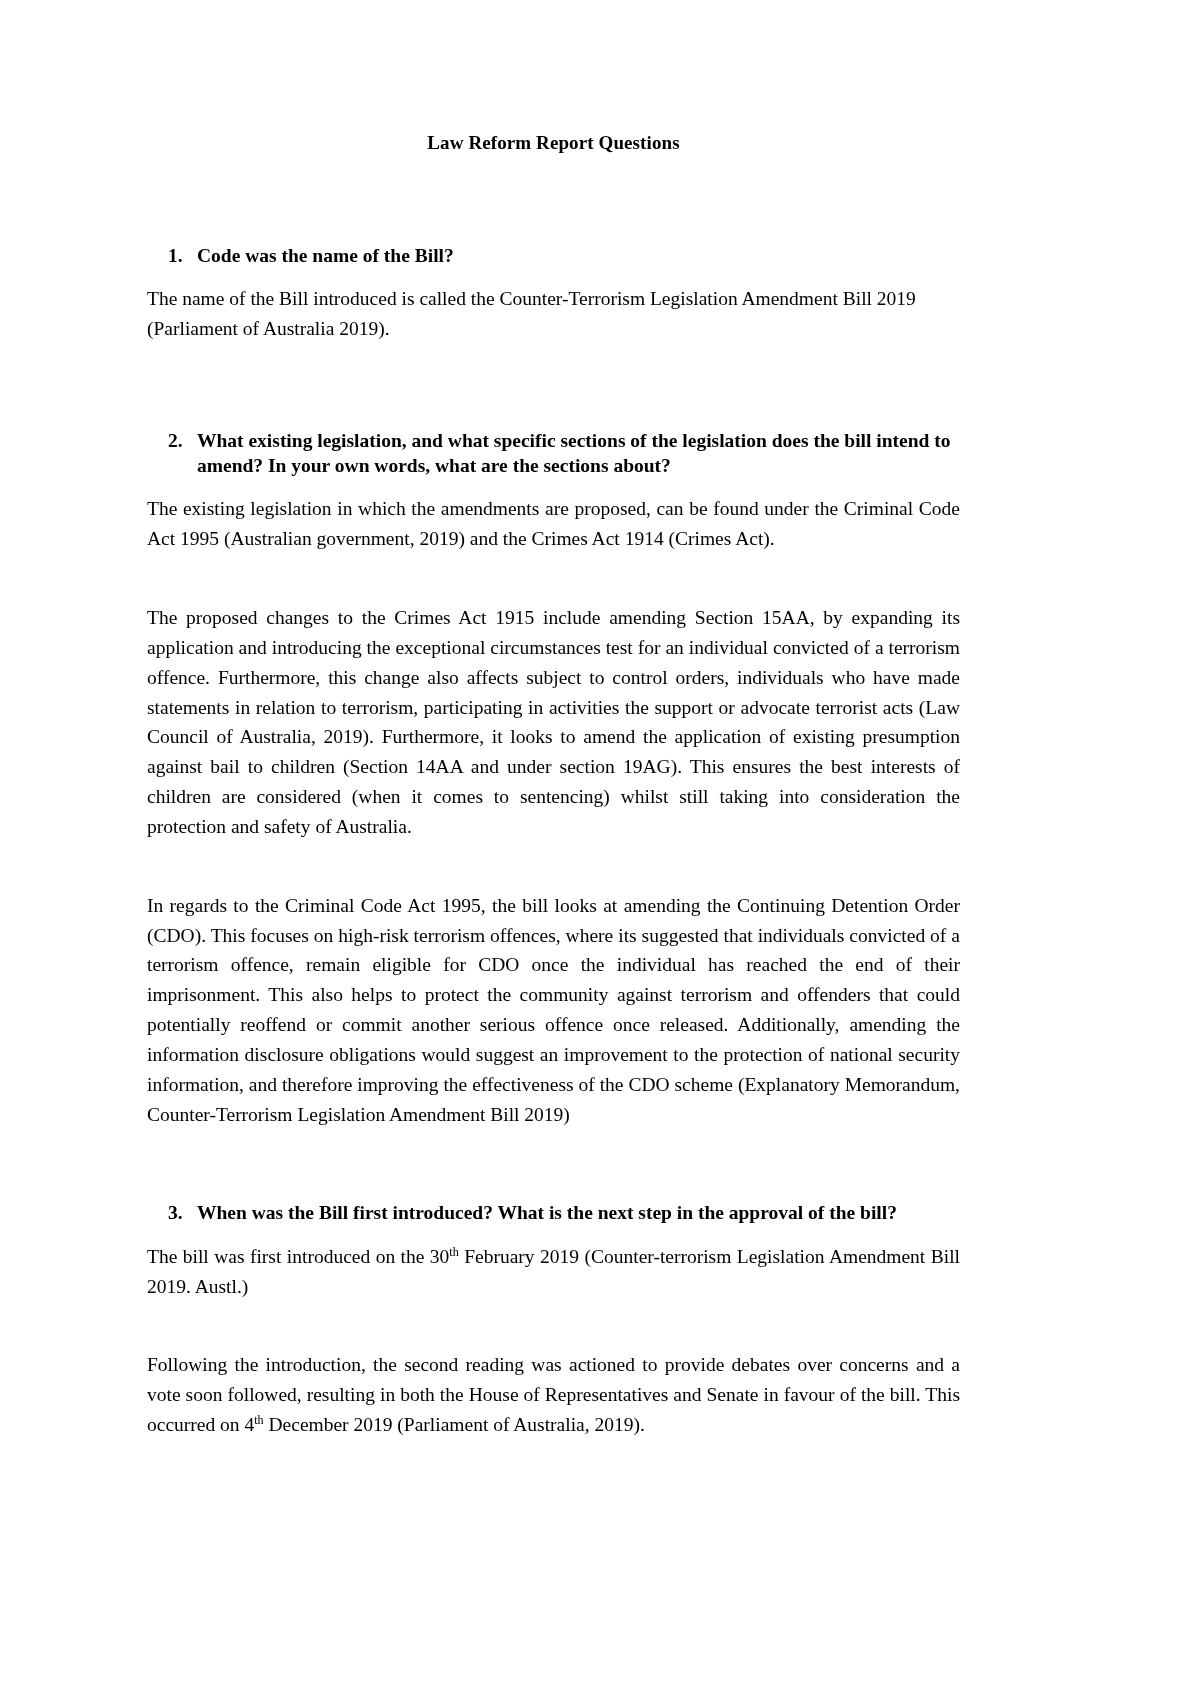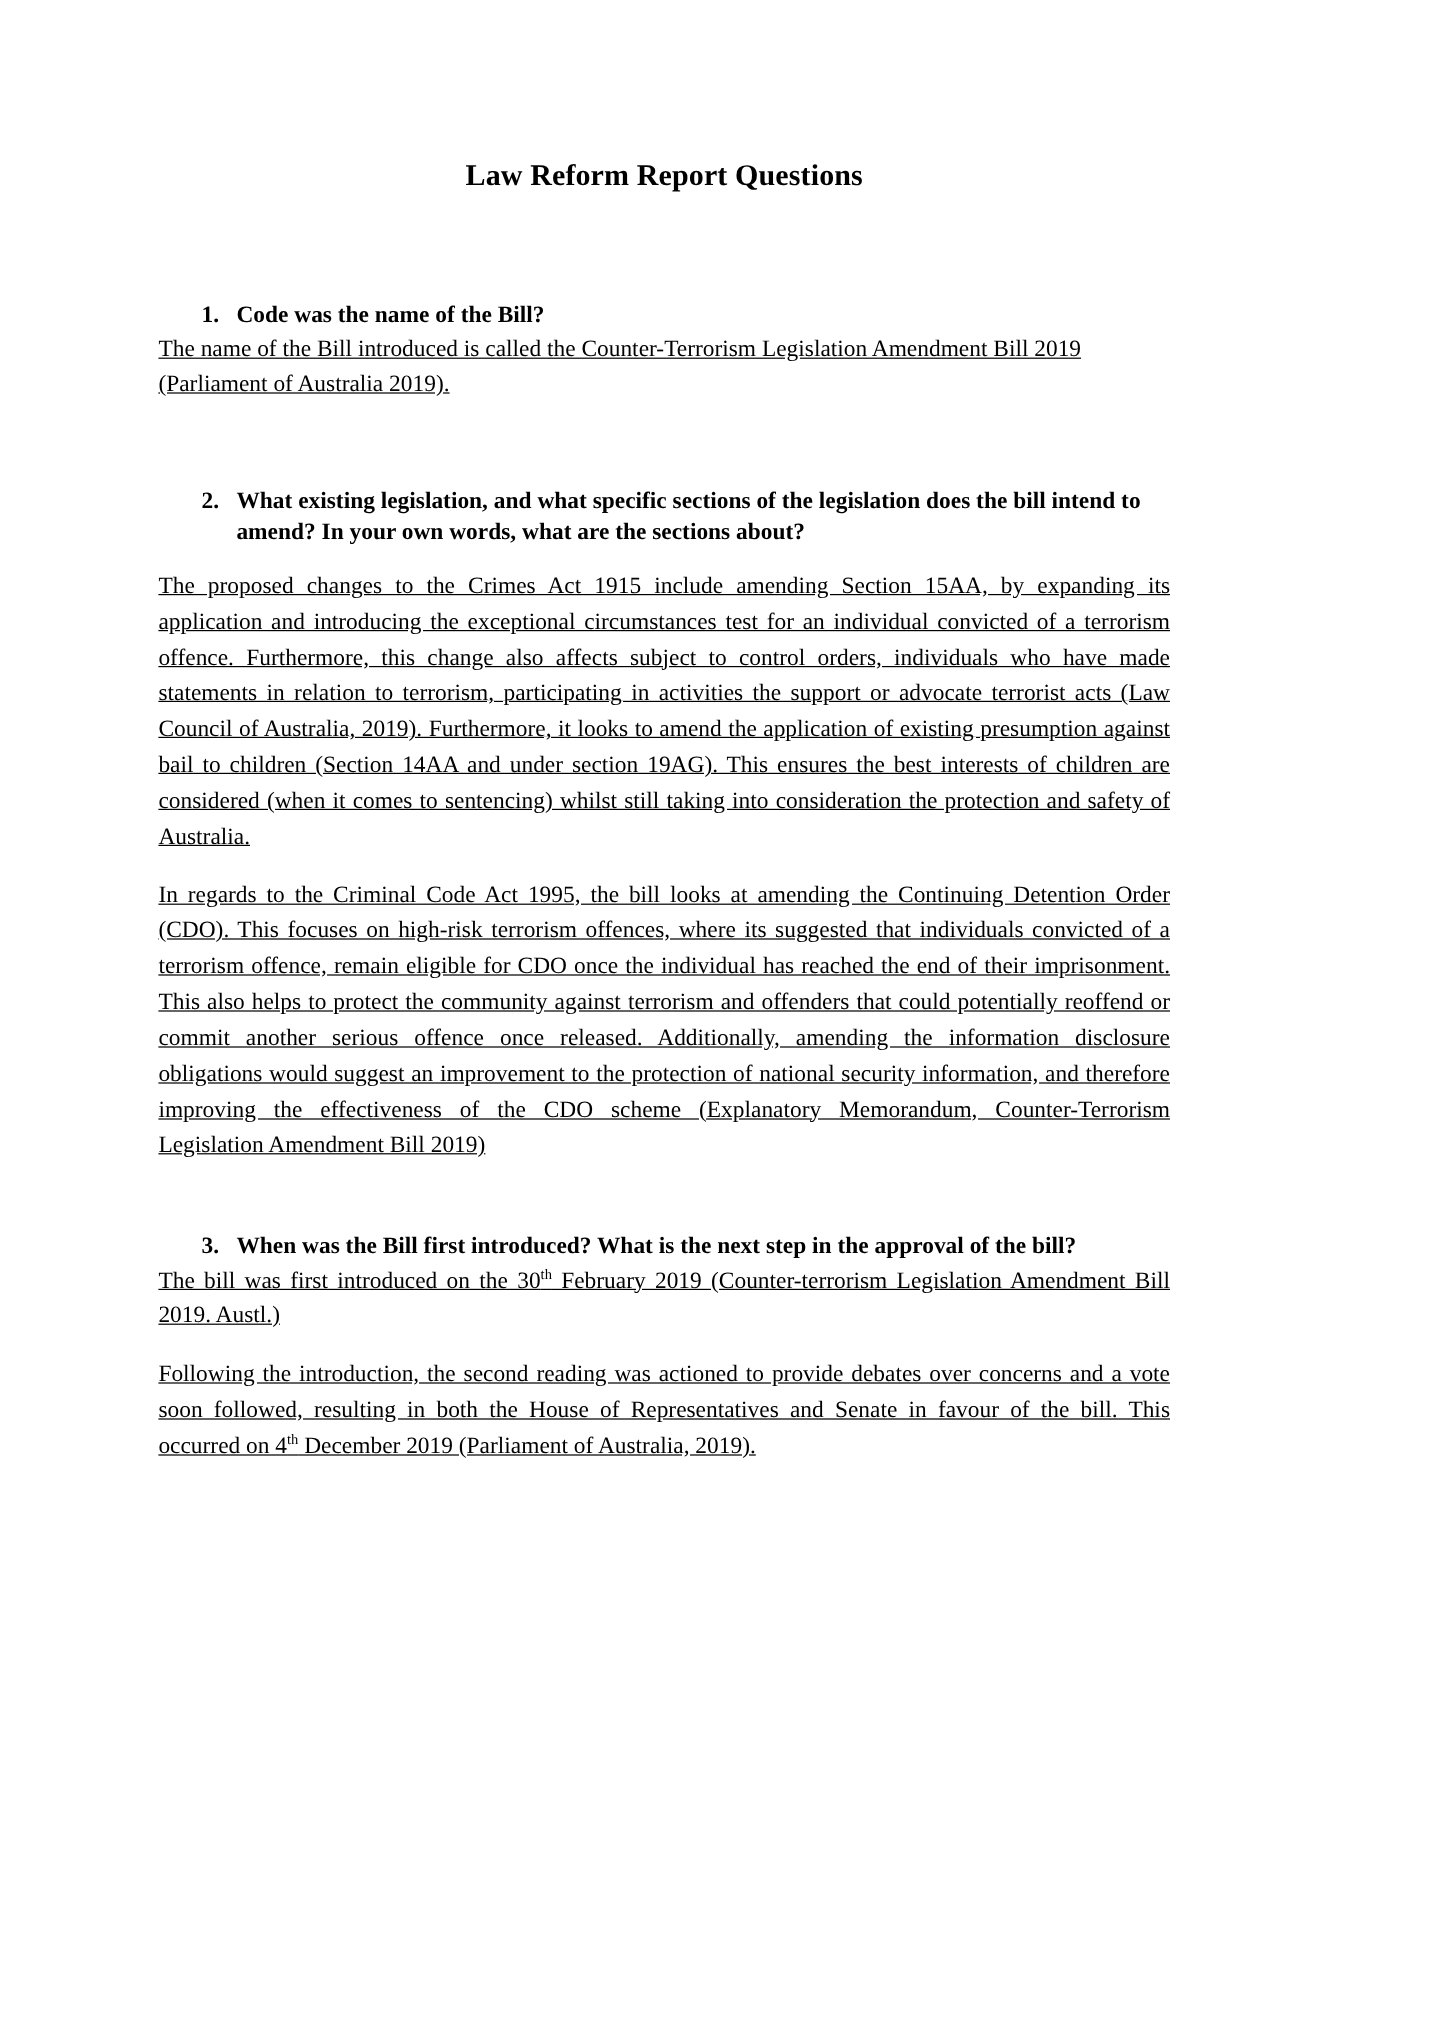--- a/index.html
+++ b/index.html
@@ -20,21 +20,21 @@
     padding: 0;
     overflow: hidden;
   }
   .content {
     position: absolute;
     left: 131px;
     top: 131px;
     width: 845px;
   }
   .doc-title {
-    font-size: 25px;
+    font-size: 19px;
     font-weight: bold;
     text-align: center;
     letter-spacing: 0.1px;
     margin: 0;
     padding: 0;
     line-height: 1.25;
   }
   .spacer-after-title {
     height: 88px;
   }
@@ -51,25 +51,24 @@
     left: 37px;
     top: 0;
     font-weight: bold;
   }
   .question .qtext {
     display: block;
   }
   p.body {
     font-size: 19.5px;
     line-height: 1.53;
-    margin: 1px;
+    margin: 16px;
     text-align: justify;
     text-justify: inter-word;
     hyphens: none;
-    text-decoration: underline;
   }
   p.body.nojustify {
     text-align: left;
   }
   .gap-sm { height: 17px; }
   .gap-lg { height: 55px; }
   .gap-xl { height: 68px; }
   sup {
     font-size: 0.62em;
     vertical-align: super;
@@ -91,20 +90,21 @@
       <span class="qtext">Code was the name of the Bill?</span>
     </div>
     <p class="body nojustify">The name of the Bill introduced is called the Counter-Terrorism Legislation Amendment Bill 2019 (Parliament of Australia 2019).</p>
 
     <div class="gap-xl"></div>
 
     <div class="question">
       <span class="num">2.</span>
       <span class="qtext">What existing legislation, and what specific sections of the legislation does the bill intend to amend? In your own words, what are the sections about?</span>
     </div>
+    <p class="body">The existing legislation in which the amendments are proposed, can be found under the Criminal Code Act 1995 (Australian government, 2019) and the Crimes Act 1914 (Crimes Act).</p>
 
     <div class="gap-sm"></div>
 
     <p class="body">The proposed changes to the Crimes Act 1915 include amending Section 15AA, by expanding its application and introducing the exceptional circumstances test for an individual convicted of a terrorism offence. Furthermore, this change also affects subject to control orders, individuals who have made statements in relation to terrorism, participating in activities the support or advocate terrorist acts (Law Council of Australia, 2019). Furthermore, it looks to amend the application of existing presumption against bail to children (Section 14AA and under section 19AG). This ensures the best interests of children are considered (when it comes to sentencing) whilst still taking into consideration the protection and safety of Australia.</p>
 
     <div class="gap-sm"></div>
 
     <p class="body">In regards to the Criminal Code Act 1995, the bill looks at amending the Continuing Detention Order (CDO). This focuses on high-risk terrorism offences, where its suggested that individuals convicted of a terrorism offence, remain eligible for CDO once the individual has reached the end of their imprisonment. This also helps to protect the community against terrorism and offenders that could potentially reoffend or commit another serious offence once released. Additionally, amending the information disclosure obligations would suggest an improvement to the protection of national security information, and therefore improving the effectiveness of the CDO scheme (Explanatory Memorandum, Counter-Terrorism Legislation Amendment Bill 2019)</p>
 
     <div class="gap-lg"></div>

